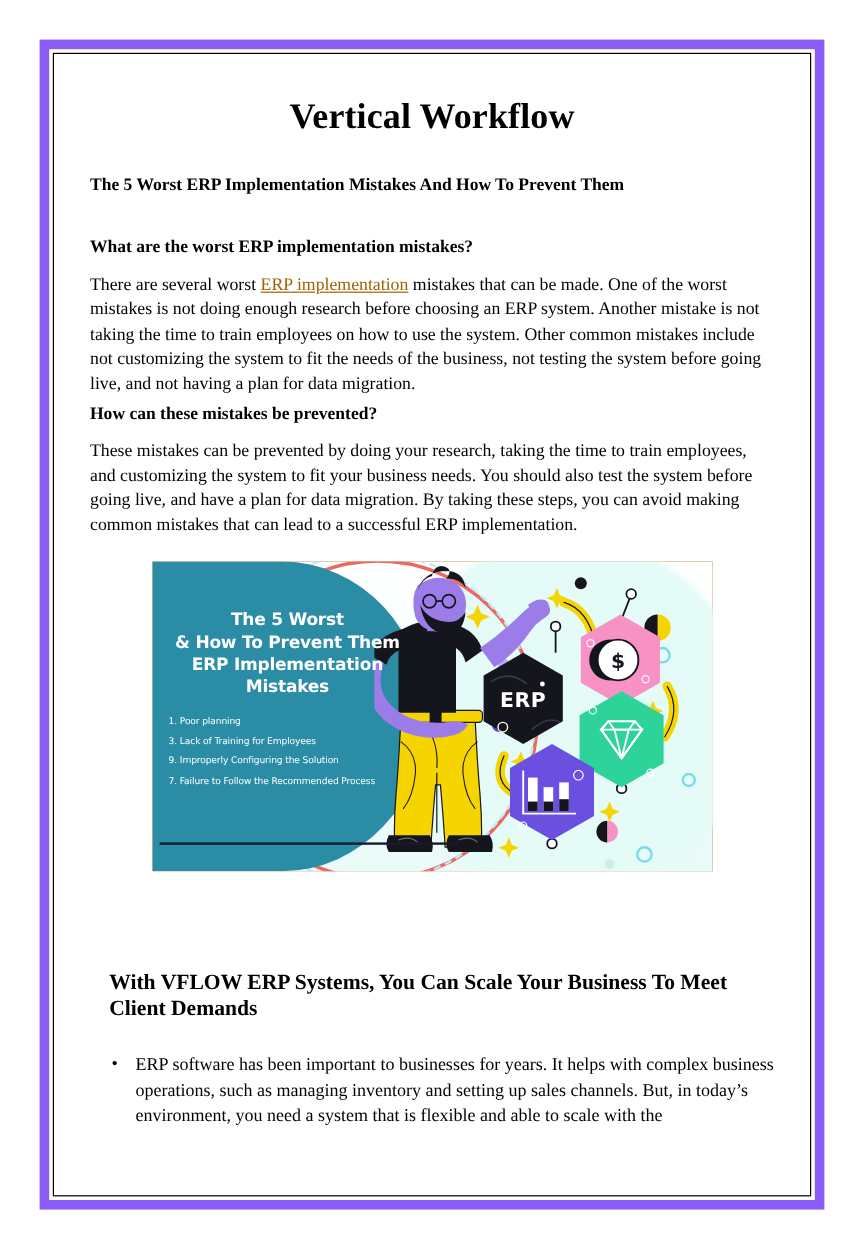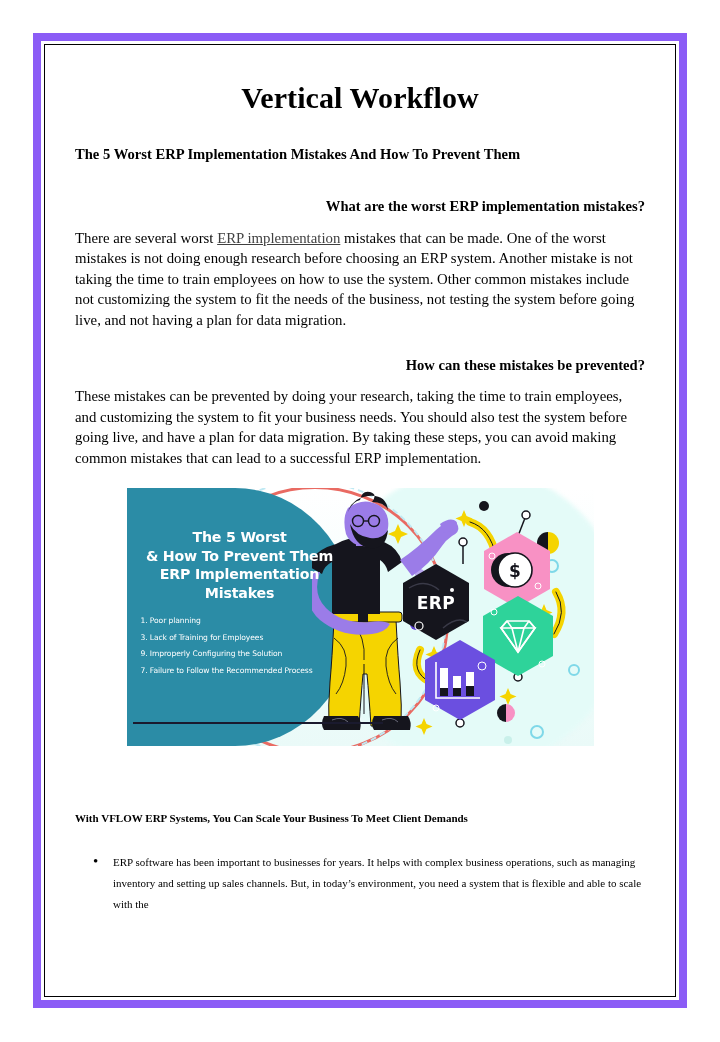--- a/index.html
+++ b/index.html
@@ -63,48 +63,47 @@
     font-size: 14.6px;
     font-weight: bold;
     margin: 31px 0 16px 0;
     line-height: 1.2;
   }
   h2.section-q {
     font-size: 14.6px;
     font-weight: bold;
     margin: 35px 0 0 0;
     line-height: 1.2;
-    text-align: right;
   }
   h2.section-q.tight {
-    margin-top: 26px;
+    margin-top: 6px;
   }
   p.body {
     font-size: 14.8px;
     line-height: 20.6px;
     margin: 12px 0 0 0;
     text-align: left;
   }
   a.inline-link {
-    color: #404040;
+    color: #a16207;
     text-decoration: underline;
   }
   .cta-heading {
-    font-size: 11px;
+    font-size: 18px;
     font-weight: bold;
-    margin: 0;
+    margin: 16px;
     line-height: 1.2;
   }
   ul.bullets {
     margin: 26px 0 0 0;
     padding-left: 38px;
     list-style: none;
   }
   ul.bullets li {
-    font-size: 11px;
+    font-size: 15px;
     line-height: 21px;
     position: relative;
   }
   ul.bullets li::before {
     content: "\2022";
     position: absolute;
     left: -20px;
     top: -1px;
     font-size: 15px;
   }

